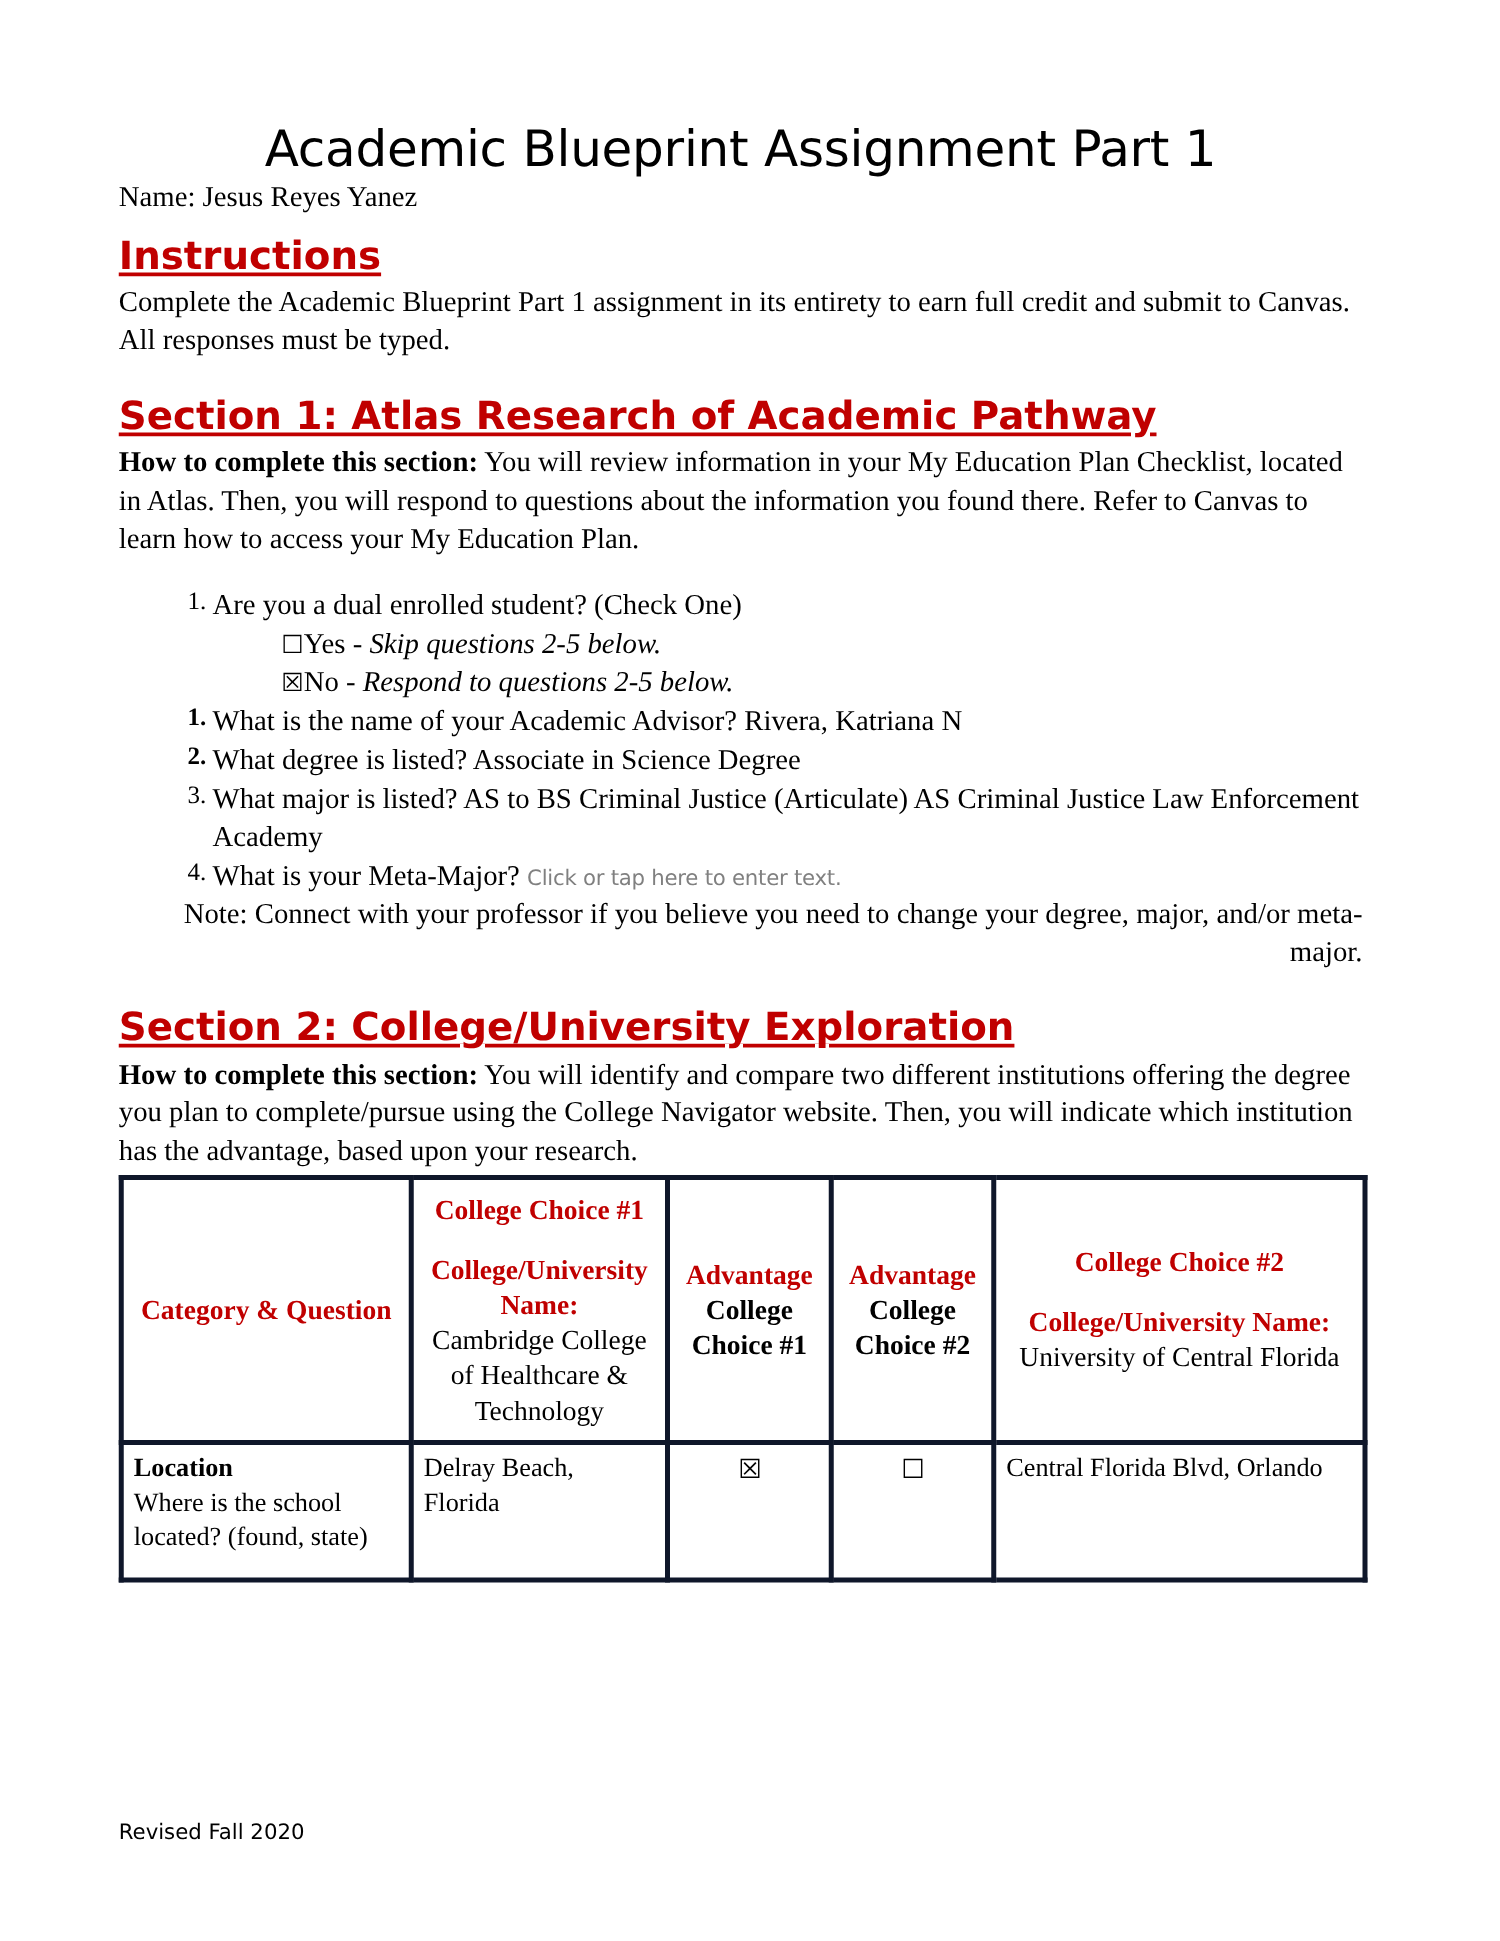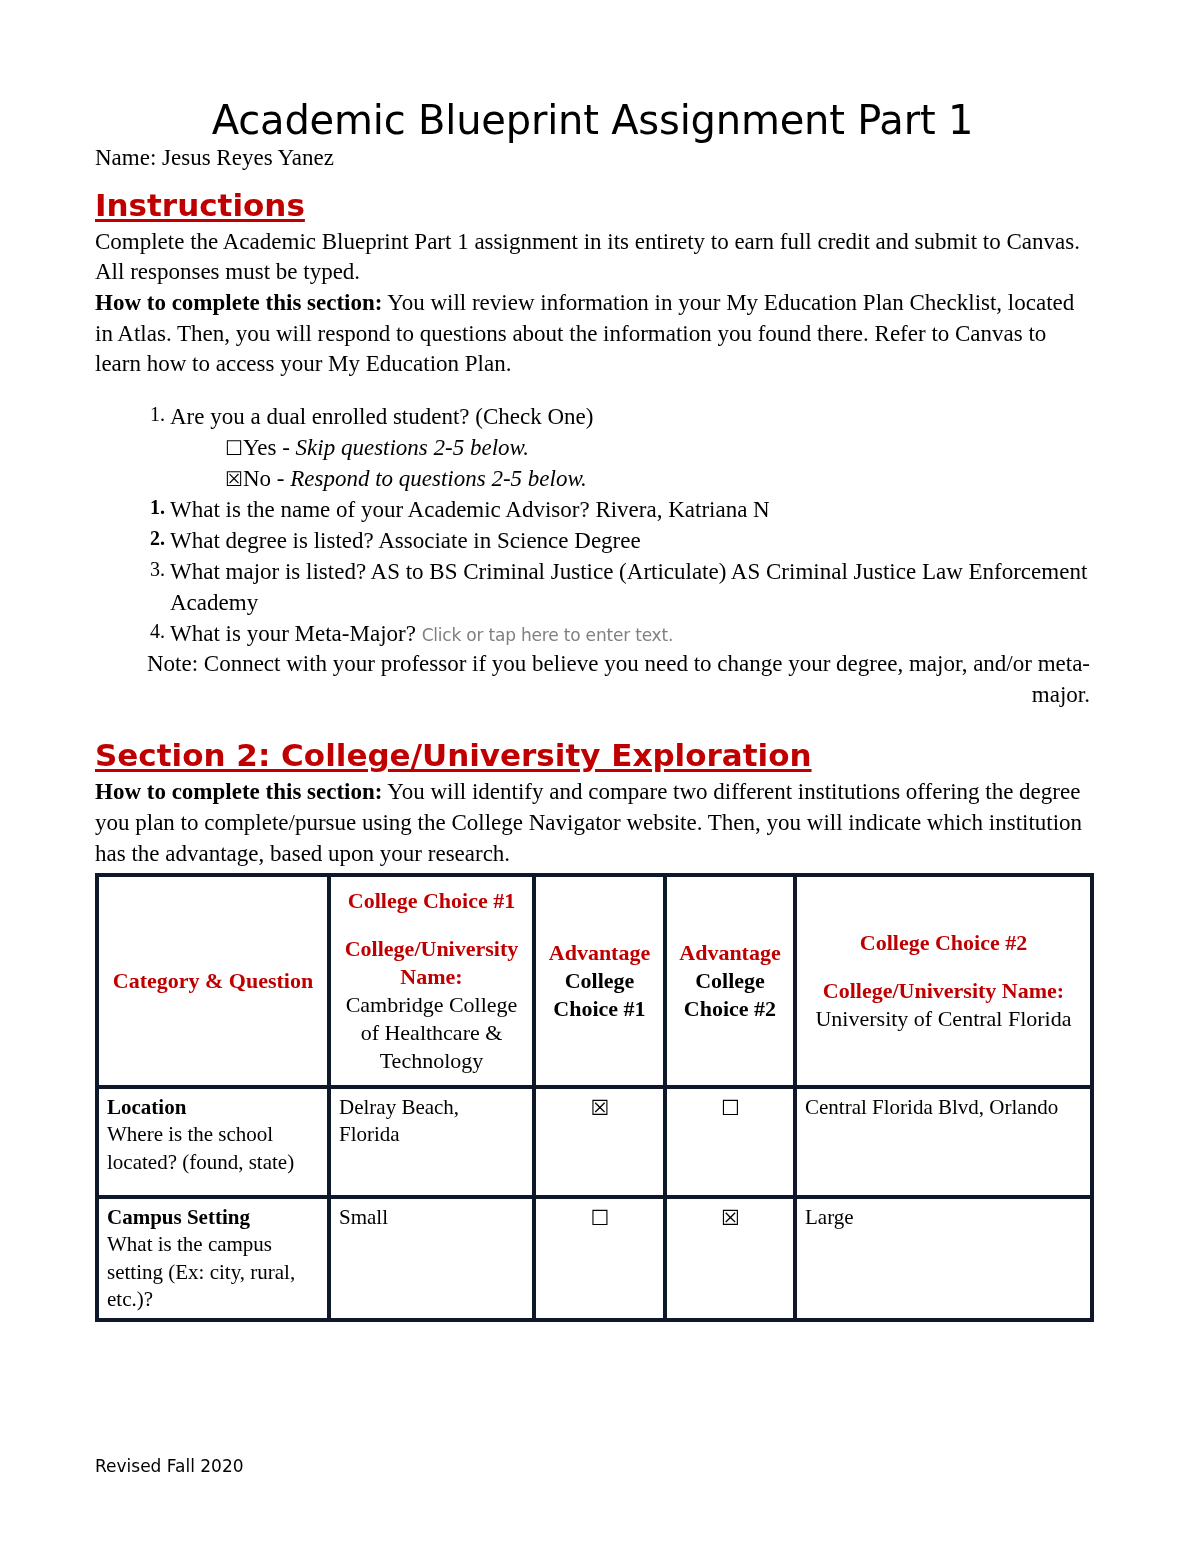--- a/index.html
+++ b/index.html
@@ -192,20 +192,21 @@
 <div class="page">
   <div class="content">
 
     <h1 class="doc-title">Academic Blueprint Assignment Part 1</h1>
 
     <p class="body name-line">Name: Jesus Reyes Yanez</p>
 
     <h2 class="sec-heading heading-instructions">Instructions</h2>
     <p class="body">Complete the Academic Blueprint Part 1 assignment in its entirety to earn full credit and submit to Canvas. All responses must be typed.</p>
 
+    <h2 class="sec-heading heading-section">Section 1: Atlas Research of Academic Pathway </h2>
     <p class="body"><span class="lead-in">How to complete this section:</span><span> You will review information in your My Education Plan Checklist, located in Atlas. Then, you will respond to questions about the information you found there. Refer to Canvas to learn how to access your My Education Plan.</span></p>
 
     <div style="height:21px"></div>
 
     <ol class="qlist">
       <li>
         <span class="marker">1.</span>
         <span>Are you a dual enrolled student? (Check One)</span>
       </li>
     </ol>
@@ -273,29 +274,19 @@
         <td class="c-cat">
           <div class="row-title">Location</div>
           <div>Where is the school located? (found, state)</div>
         </td>
         <td class="c-one">Delray Beach, Florida</td>
         <td class="c-adv1 chk-cell">☒</td>
         <td class="c-adv2 chk-cell">☐</td>
         <td class="c-two">Central Florida Blvd, Orlando</td>
       </tr>
 
-      <tr class="data-row tall">
-        <td class="c-cat">
-          <div class="row-title">Campus Setting</div>
-          <div>What is the campus setting (Ex: city, rural, etc.)?</div>
-        </td>
-        <td class="c-one">Small</td>
-        <td class="c-adv1 chk-cell">☐</td>
-        <td class="c-adv2 chk-cell">☒</td>
-        <td class="c-two">Large</td>
-      </tr>
     </tbody>
       </table>
 
   </div>
 
   <div class="footer">Revised Fall 2020</div>
 </div>
 
 </body></html>

